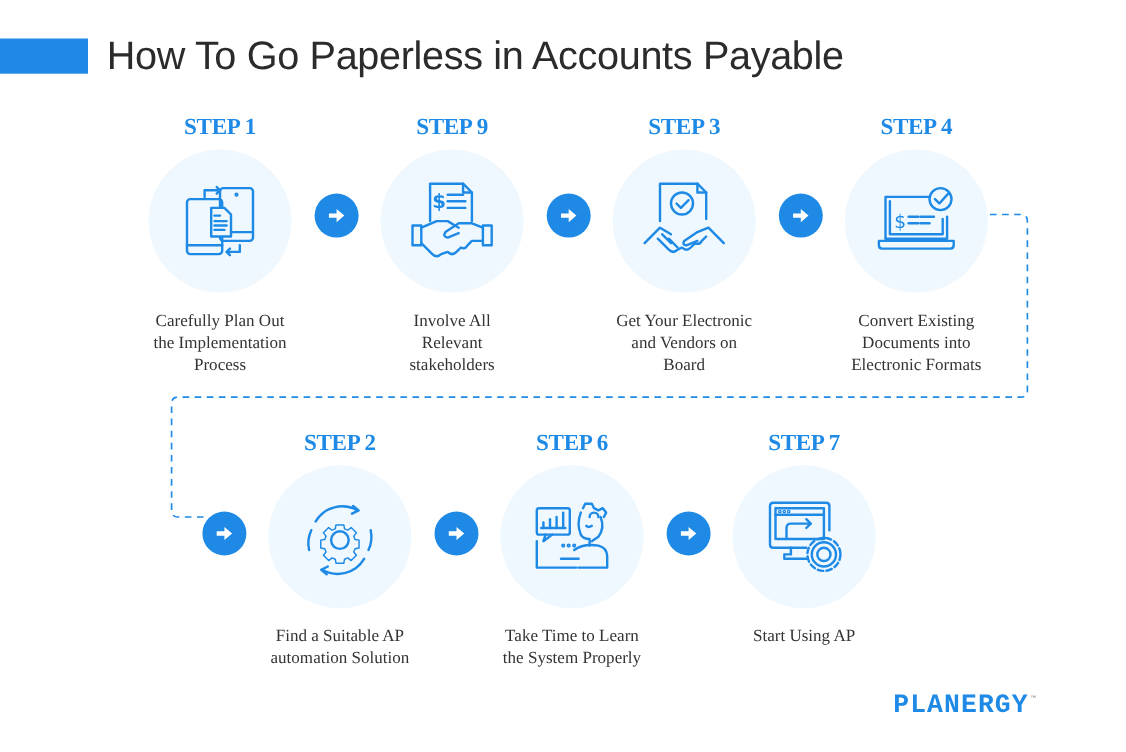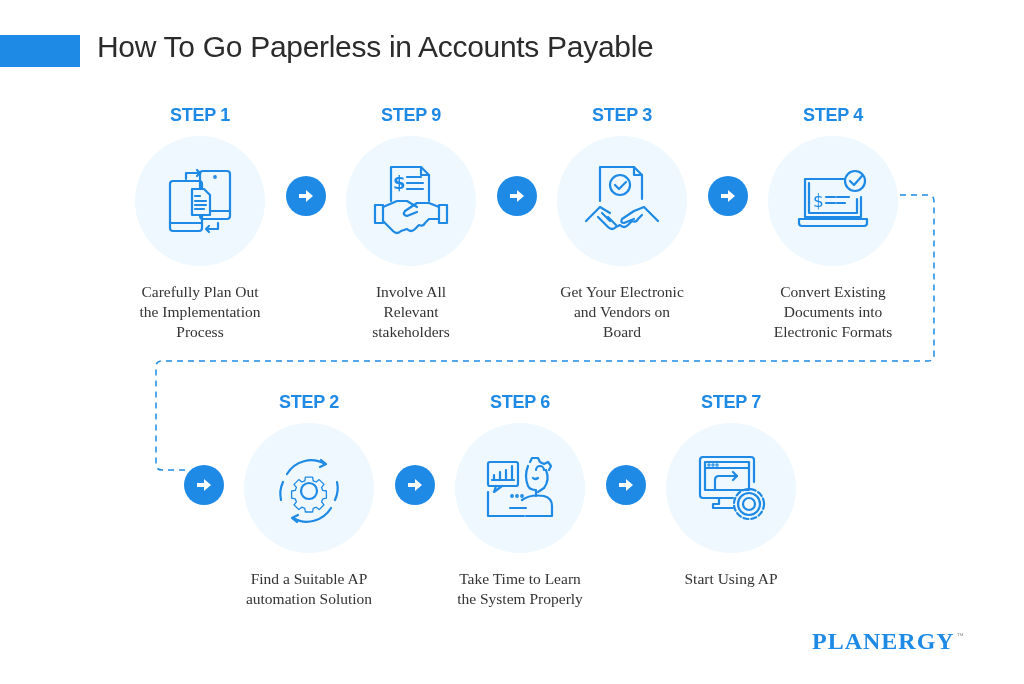--- a/index.html
+++ b/index.html
@@ -1,27 +1,27 @@
 <!DOCTYPE html>
 <html><head>
 <meta charset="utf-8">
 <style>
   html, body { margin: 0; padding: 0; background: #ffffff; }
   body { width: 1024px; height: 684px; position: relative; overflow: hidden; font-family: "Liberation Sans", sans-serif; }
   .accent-bar { position: absolute; left: 0; top: 35px; width: 80px; height: 32px; background: #1e8ae6; }
-  .title { position: absolute; left: 97px; top: 30px; font-size: 30px; color: #2b2b2b; font-family: "Liberation Sans", sans-serif; letter-spacing: -0.3px; white-space: nowrap; }
+  .title { position: absolute; left: 97px; top: 30px; font-size: 36px; color: #2b2b2b; font-family: "Liberation Sans", sans-serif; letter-spacing: -0.3px; white-space: nowrap; }
   .step { position: absolute; width: 200px; text-align: center; }
-  .step-label { font-family: Liberation Sans, sans-serif; font-weight: bold; color: #1e8ae6; font-size: 18px; height: 22px; line-height: 22px; letter-spacing: -0.3px; }
+  .step-label { font-family: Liberation Serif, serif; font-weight: bold; color: #1e8ae6; font-size: 21px; height: 22px; line-height: 22px; letter-spacing: -0.3px; }
   .step-circle { width: 130px; height: 130px; border-radius: 50%; background: #eef8fe; margin: 10px auto 0; display: flex; align-items: center; justify-content: center; }
   .step-circle svg { width: 80px; height: 80px; }
   .step-desc { font-family: Liberation Serif, serif; color: #333333; font-size: 15.5px; line-height: 20px; margin-top: 16px; }
   .arrow { position: absolute; width: 40px; height: 40px; border-radius: 50%; background: #1e8ae6; display: flex; align-items: center; justify-content: center; }
   .arrow svg { width: 20px; height: 20px; }
   .connector { position: absolute; }
-  .logo { position: absolute; left: 812px; top: 628px; font-family: Liberation Serif, serif; font-weight: bold; color: #1e8ae6; font-size: 24px; letter-spacing: 1px; }
+  .logo { position: absolute; left: 812px; top: 628px; font-family: Liberation Mono, monospace; font-weight: bold; color: #1e8ae6; font-size: 24px; letter-spacing: 1px; }
   .logo sup { font-size: 7px; color: #888; vertical-align: top; position: relative; top: 4px; margin-left: 2px; font-weight: normal; }
 </style>
 </head>
 <body>
 
 <div class="accent-bar"></div>
 <div class="title">How To Go Paperless in Accounts Payable</div>
 
 <svg class="connector" style="left:150px;top:190px;" width="790" height="290" viewBox="0 0 790 290">
   <path d="M750 5 H778 Q784 5 784 11 V165 Q784 171 778 171 H12 Q6 171 6 177 V274 Q6 280 12 280 H40" fill="none" stroke="#1e8ae6" stroke-width="1.5" stroke-dasharray="6 5"></path>

